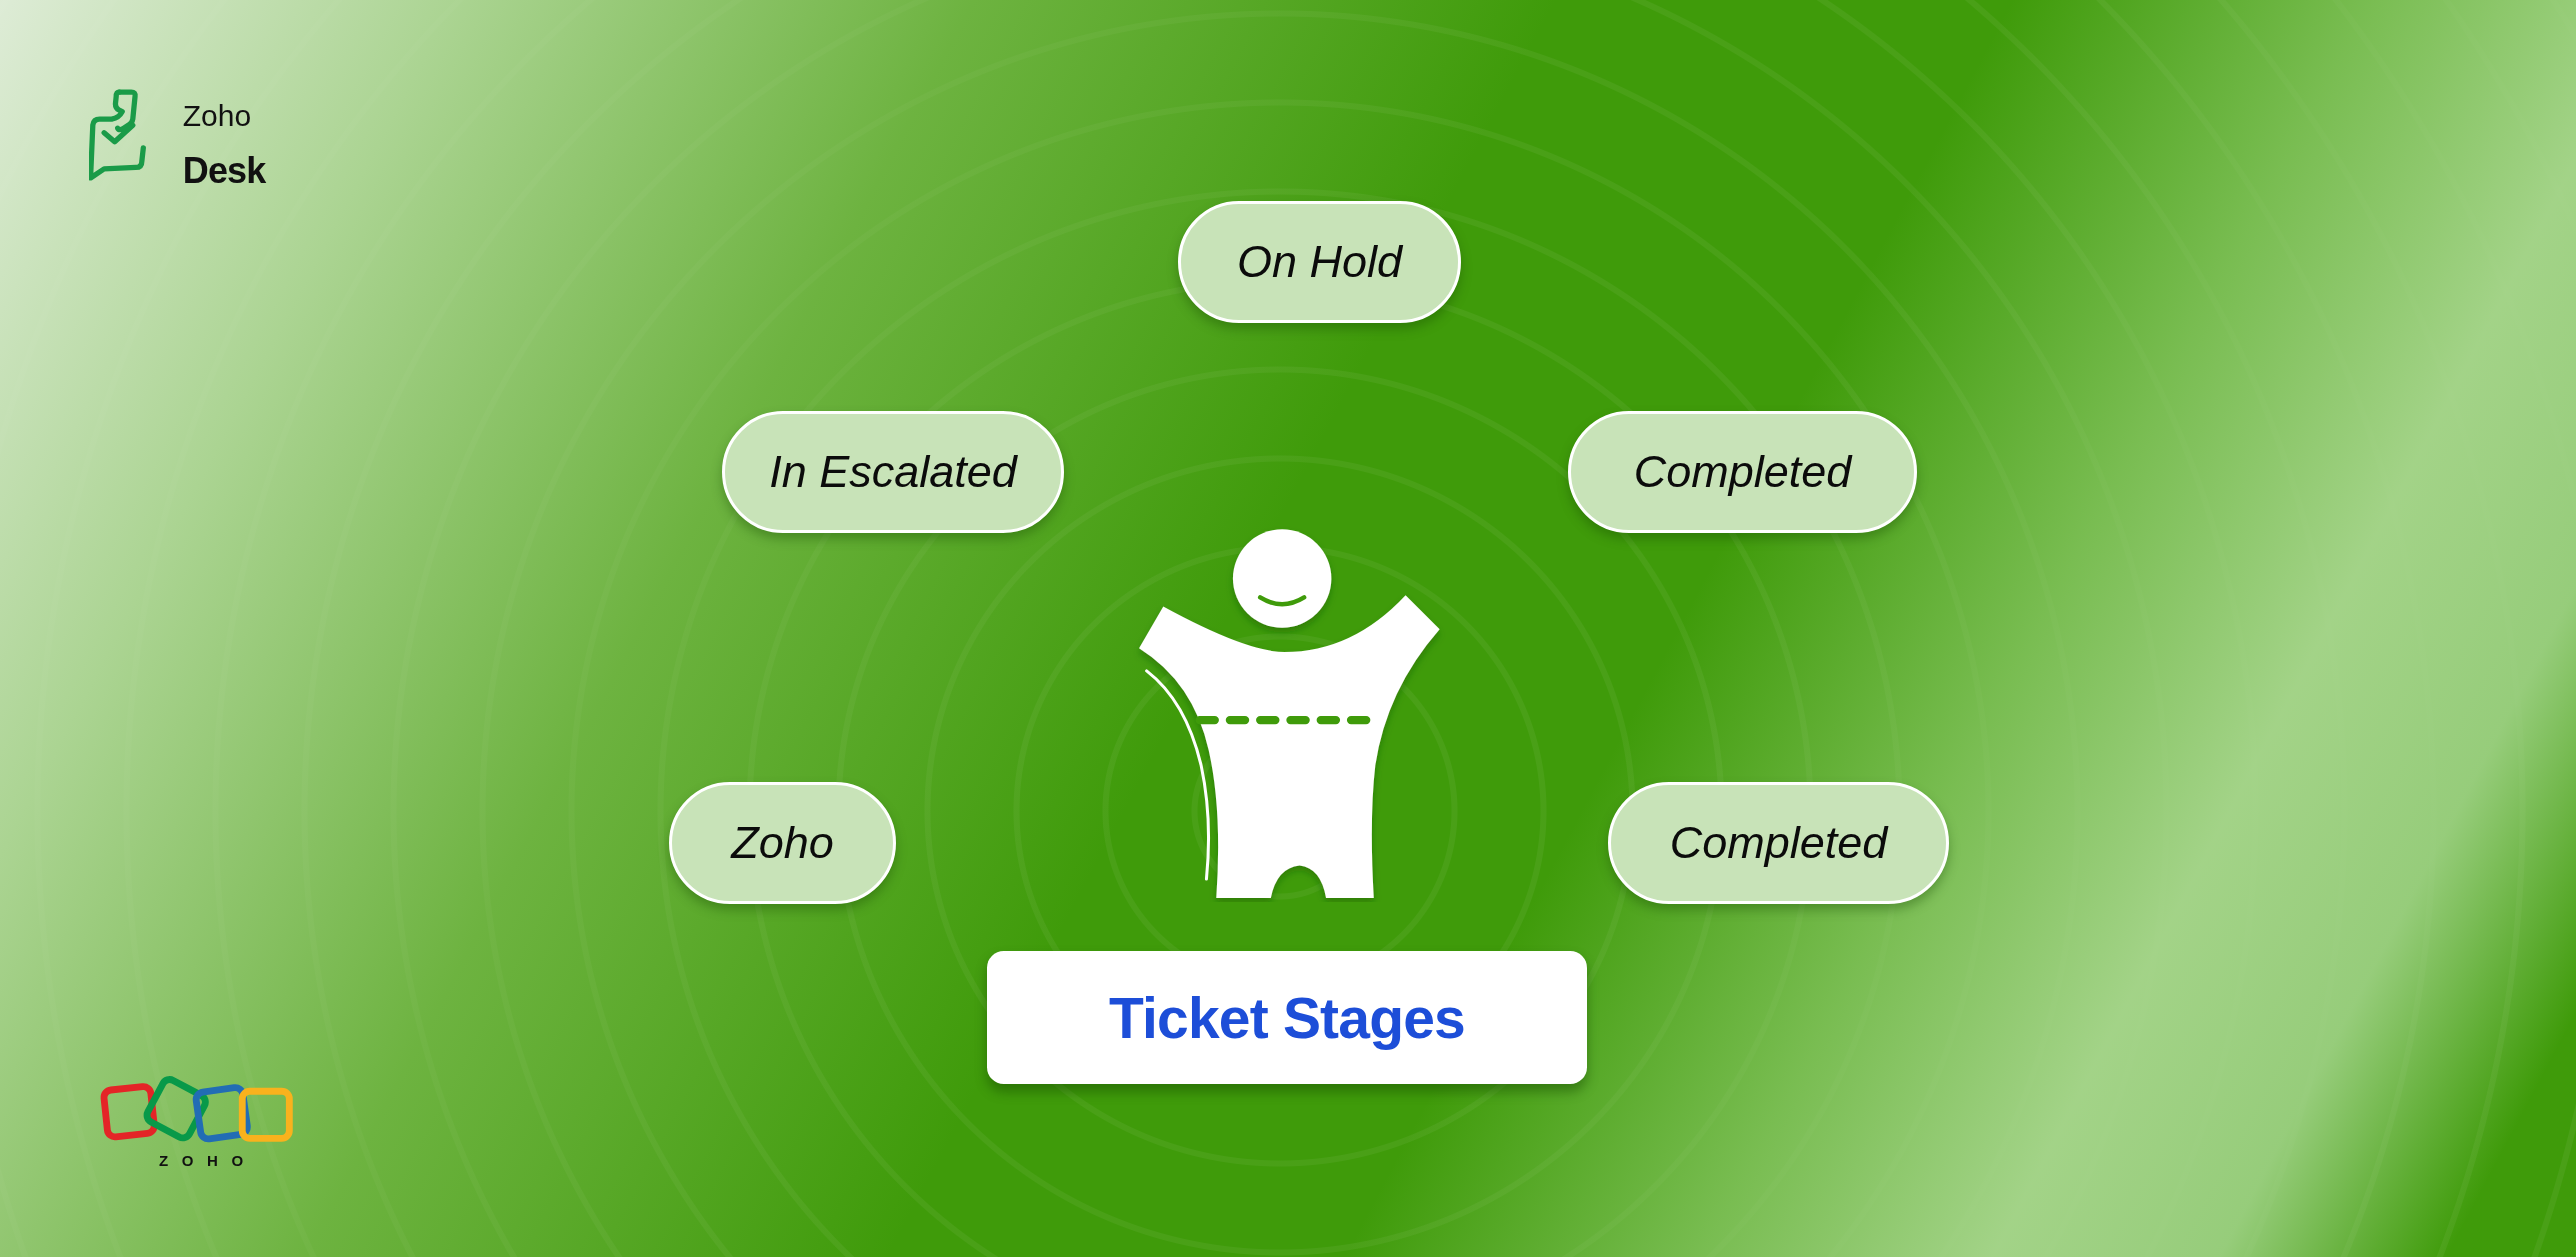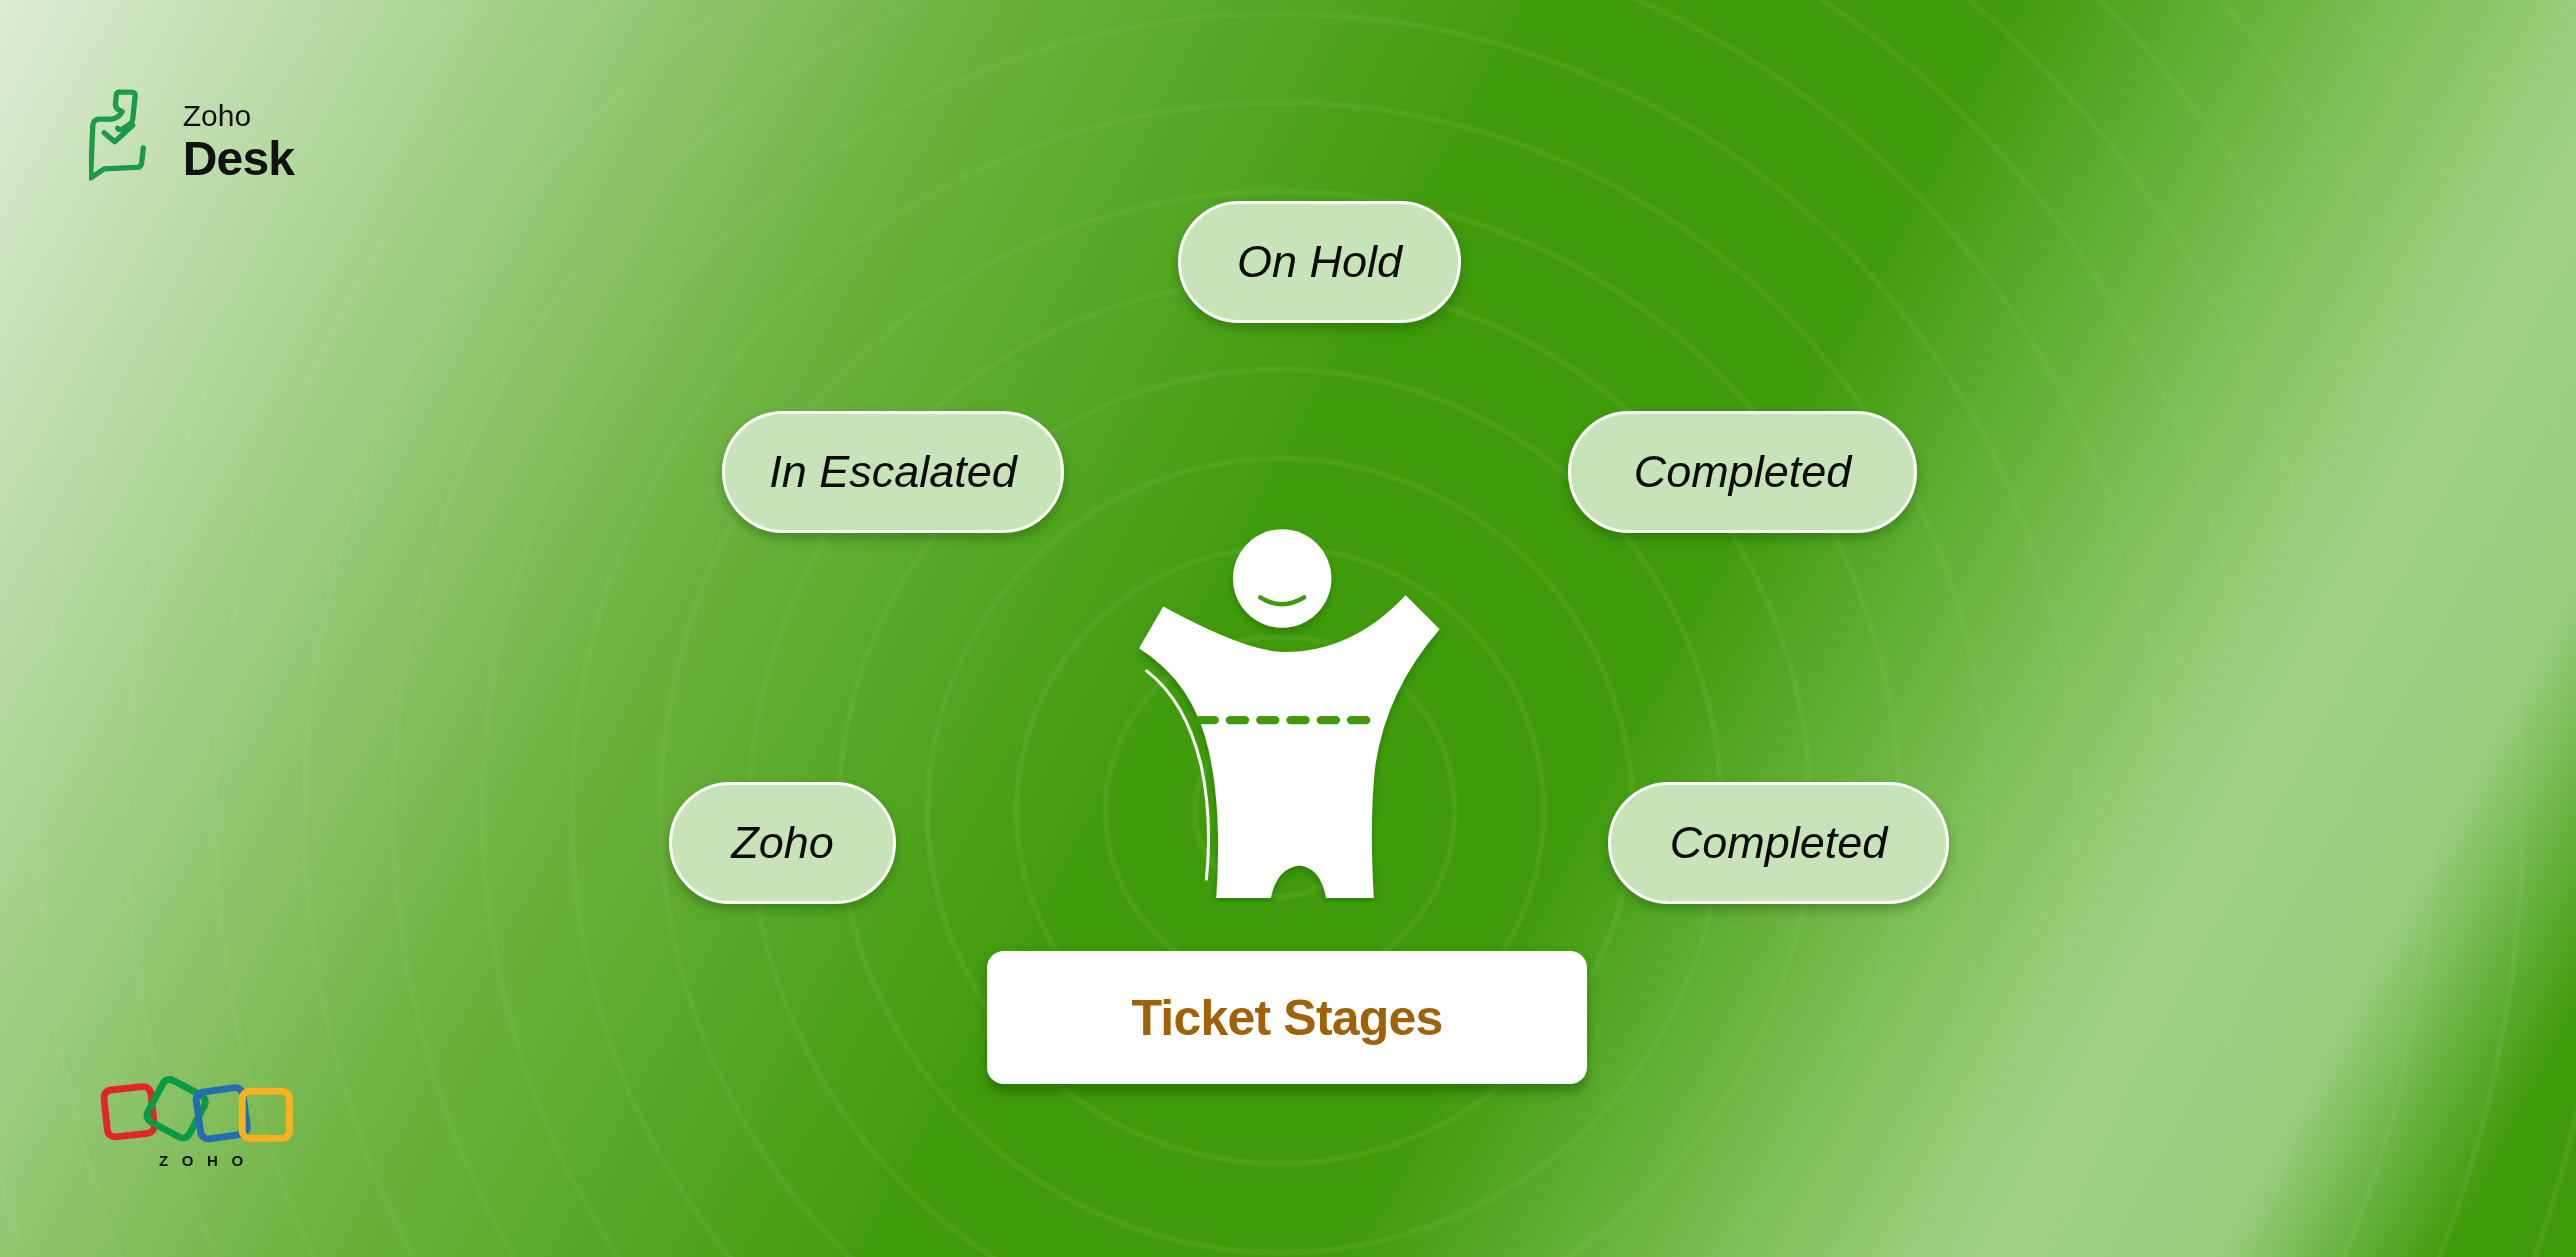--- a/index.html
+++ b/index.html
@@ -11,30 +11,30 @@
   .glow-tl { position:absolute; inset:0;
     background: linear-gradient(118deg, rgba(230,240,225,0.95) 0%, rgba(190,222,170,0.85) 14%, rgba(140,195,100,0.6) 30%, rgba(63,155,10,0) 48%);
   }
   .glow-br { position:absolute; inset:0;
     background: linear-gradient(118deg, rgba(63,155,10,0) 62%, rgba(140,200,105,0.75) 73%, rgba(168,214,142,0.95) 82%, rgba(160,210,135,0.9) 89%, rgba(63,155,10,0) 96%);
   }
   .logo-desk { position:absolute; left:89px; top:89px; display:flex; align-items:flex-start; }
   .logo-desk svg { width:77px; height:95px; }
   .logo-desk .txt { margin-left:16.7px; display:flex; flex-direction:column; color:#111; }
   .logo-desk .z { font-size:30px; line-height:30px; margin-top:12px; }
-  .logo-desk .d { font-size:48px; line-height:48px; font-weight:700; margin-top:4px; letter-spacing:-0.8px; }
+  .logo-desk .d { font-size:36px; line-height:48px; font-weight:700; margin-top:16px; letter-spacing:-0.8px; }
   .logo-zoho { position:absolute; left:98px; top:1076px; width:205px; }
   .logo-zoho .word { position:absolute; left:61px; top:76px; font-size:15px; font-weight:700; letter-spacing:13.6px; color:#111; }
   .pill { position:absolute; box-sizing:border-box; height:122px; border-radius:61px; background:#c8e3b8; border:3px solid #ffffff;
     box-shadow: 0 6px 10.6px rgba(20,70,0,0.35); display:flex; align-items:center; justify-content:center;
     font-size:45px; color:#0b0b0b;font-style:italic; }
   .figure { position:absolute; left:1133px; top:523px; width:318px; height:379px; }
   .title-box { position:absolute; left:987px; top:951px; width:600px; height:133px; background:#ffffff; border-radius:16.7px;
     box-shadow: 0 7.6px 12px rgba(20,70,0,0.45); display:flex; align-items:center; justify-content:center; }
-  .title-box span { font-size:50px; font-weight:700; color:#a16207; letter-spacing:-0.8px; }
+  .title-box span { font-size:57px; font-weight:700; color:#1d4ed8; letter-spacing:-0.8px; }
 </style>
 </head>
 <body>
 
 <div class="bg"></div>
 <div class="rings"></div>
 <div class="glow-tl"></div>
 <div class="glow-br"></div>
 
 <div class="logo-desk">

